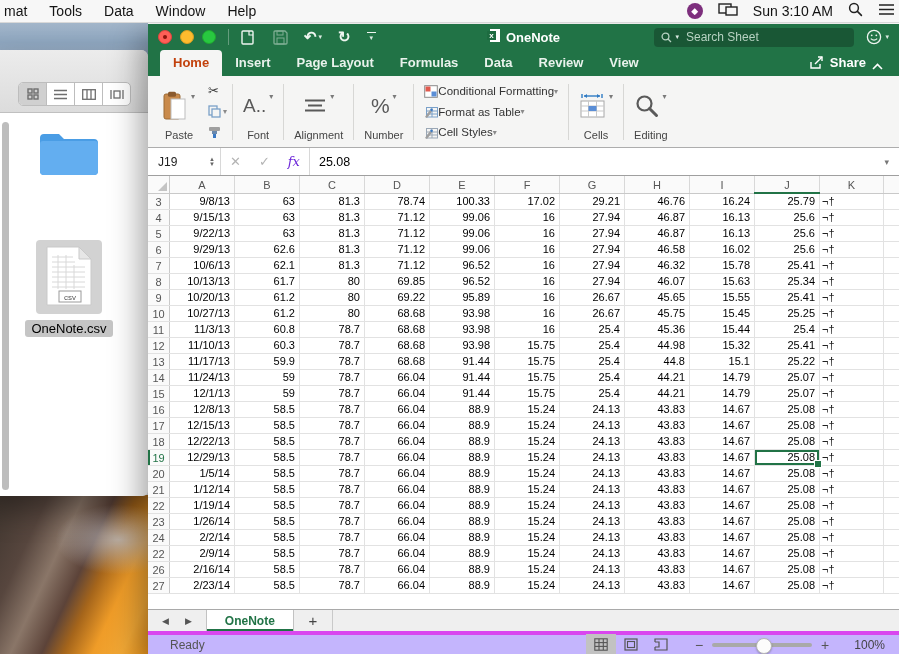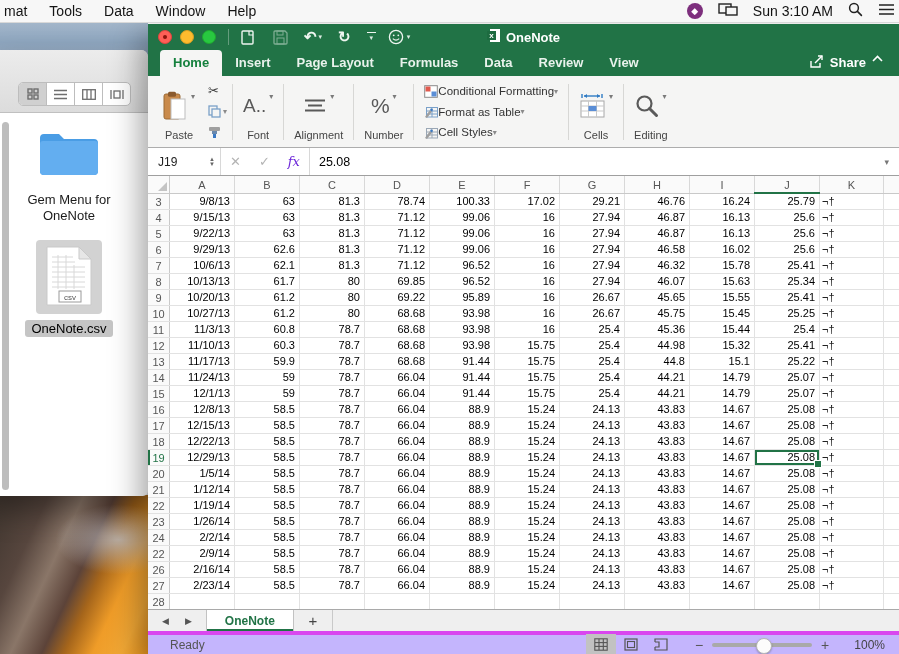--- a/index.html
+++ b/index.html
@@ -65,22 +65,22 @@
   .title-text{color:#fff;font-size:13px;font-weight:bold;}
   .searchbox{margin-left:auto;width:186px;height:19px;background:rgba(0,0,0,.24);border-radius:4px;
     display:flex;align-items:center;padding:0 7px;gap:3px;color:#b7d2c2;font-size:12px;}
   .searchbox .ph{margin-left:4px;}
   .smiley-wrap{display:flex;align-items:center;gap:3px;margin-left:12px;color:#eef5f0;}
 
   
   .tabbar{height:26px;background:#217346;display:flex;align-items:flex-end;padding-left:12px;
     font-size:13px;font-weight:bold;color:#e9f2ec;}
   .rtab{padding:5px 13px 6px;cursor:default;}
-  .rtab.active{background:#f5f5f4;color:#15803d;border-radius:4px 4px 0 0;}
-  .share{margin-left:auto;display:flex;align-items:flex-start;gap:6px;padding:0 16px 6px 0;color:#fff;}
+  .rtab.active{background:#f5f5f4;color:#c2410c;border-radius:4px 4px 0 0;}
+  .share{margin-left:auto;display:flex;align-items:flex-end;gap:6px;padding:0 16px 6px 0;color:#fff;}
 
   
   .ribbon{height:66px;background:#f5f5f4;border-bottom:1px solid #adadad;display:flex;
     align-items:stretch;padding:3px 0 2px 6px;}
   .rgroup{display:flex;flex-direction:column;align-items:center;padding:3px 9px 2px;}
   .rbig{flex:1;display:flex;align-items:center;gap:3px;}
   .glabel{font-size:11px;color:#454545;padding-bottom:2px;}
   .rdivider{width:1px;background:#d7d7d5;margin:5px 1px;}
   .caret{font-size:8px;color:#7a7a7a;align-self:flex-start;margin-top:10px;}
   .smallstack{display:flex;flex-direction:column;justify-content:space-between;padding:4px 4px 5px;}
@@ -234,21 +234,20 @@
         </div>
       </div>
     </div>
     <div class="finder-scrollbar"></div>
     <div class="folder-icon">
       <svg width="62" height="48" viewBox="0 0 62 48">
         <path d="M2 8 q0 -4 4 -4 h15 l5 5 h30 q4 0 4 4 v28 q0 4 -4 4 h-50 q-4 0 -4 -4 z" fill="#4a9de5"></path>
         <path d="M2 14 q0 -3 3 -3 h52 q3 0 3 3 v27 q0 4 -4 4 h-50 q-4 0 -4 -4 z" fill="#63aef0"></path>
       </svg>
     </div>
-    <div class="folder-label">Gem Menu for OneNote</div>
     <div class="csv-selbg"></div>
     <div class="csv-icon">
       <svg width="48" height="62" viewBox="0 0 48 62">
         <path d="M2 2 h32 l12 12 v46 h-44 z" fill="#fff" stroke="#c9c9c9"></path>
         <path d="M34 2 l12 12 h-12 z" fill="#e6e6e6" stroke="#c9c9c9"></path>
         <g stroke="#d8d8d8" stroke-width="1">
           <line x1="7" y1="12" x2="28" y2="12"></line>
             <line x1="7" y1="17" x2="30" y2="17"></line>
           <line x1="7" y1="22" x2="40" y2="22"></line>
             <line x1="7" y1="27" x2="40" y2="27"></line>
@@ -304,20 +303,28 @@
       <div class="title-center">
         <span>
           <svg width="14" height="15" viewBox="0 0 14 15">
               <rect x="3" y="1" width="10" height="13" fill="#fff"></rect>
               <rect x="0" y="3" width="9" height="9" fill="#1d6b40"></rect>
               <text x="4.5" y="10" font-size="8" fill="#fff" text-anchor="middle" font-weight="bold" font-family="Liberation Sans, sans-serif">x</text>
             </svg>
         </span>
         <span class="title-text">OneNote</span>
       </div>
+      <div class="searchbox">
+        <svg width="11" height="11" viewBox="0 0 11 11">
+            <circle cx="4.5" cy="4.5" r="3.4" fill="none" stroke="#b7d2c2" stroke-width="1.3"></circle>
+            <line x1="7" y1="7" x2="10" y2="10" stroke="#b7d2c2" stroke-width="1.3"></line>
+          </svg>
+        <span class="tiny-caret">▾</span>
+        <span class="ph" title="Search Sheet">Search Sheet</span>
+      </div>
       <div class="smiley-wrap">
         <svg width="16" height="16" viewBox="0 0 16 16">
             <circle cx="8" cy="8" r="6.6" fill="none" stroke="#eef5f0" stroke-width="1.3"></circle>
             <circle cx="5.7" cy="6.3" r="0.9" fill="#eef5f0"></circle>
             <circle cx="10.3" cy="6.3" r="0.9" fill="#eef5f0"></circle>
             <path d="M4.8 9.6 q3.2 3 6.4 0" fill="none" stroke="#eef5f0" stroke-width="1.2"></path>
           </svg>
         <span class="tiny-caret">▾</span>
       </div>
     </div>
@@ -884,35 +891,20 @@
             <div class="gcell">66.04</div>
             <div class="gcell">88.9</div>
             <div class="gcell">15.24</div>
             <div class="gcell">24.13</div>
             <div class="gcell">43.83</div>
             <div class="gcell">14.67</div>
             <div class="gcell">25.08</div>
             <div class="gcell colk">¬†</div>
             <div class="gfill"></div>
           </div>
-          <div class="grow">
-            <div class="rownum">28</div>
-            <div class="gcell"></div>
-            <div class="gcell"></div>
-            <div class="gcell"></div>
-            <div class="gcell"></div>
-            <div class="gcell"></div>
-            <div class="gcell"></div>
-            <div class="gcell"></div>
-            <div class="gcell"></div>
-            <div class="gcell"></div>
-            <div class="gcell"></div>
-            <div class="gcell colk"></div>
-            <div class="gfill"></div>
-          </div>
         </div>
     </div>
 
     <div class="sheetbar">
       <div class="navarrows">
         <span>◀</span>
         <span>▶</span>
       </div>
       <div class="stab">OneNote</div>
       <div class="addtab">+</div>

